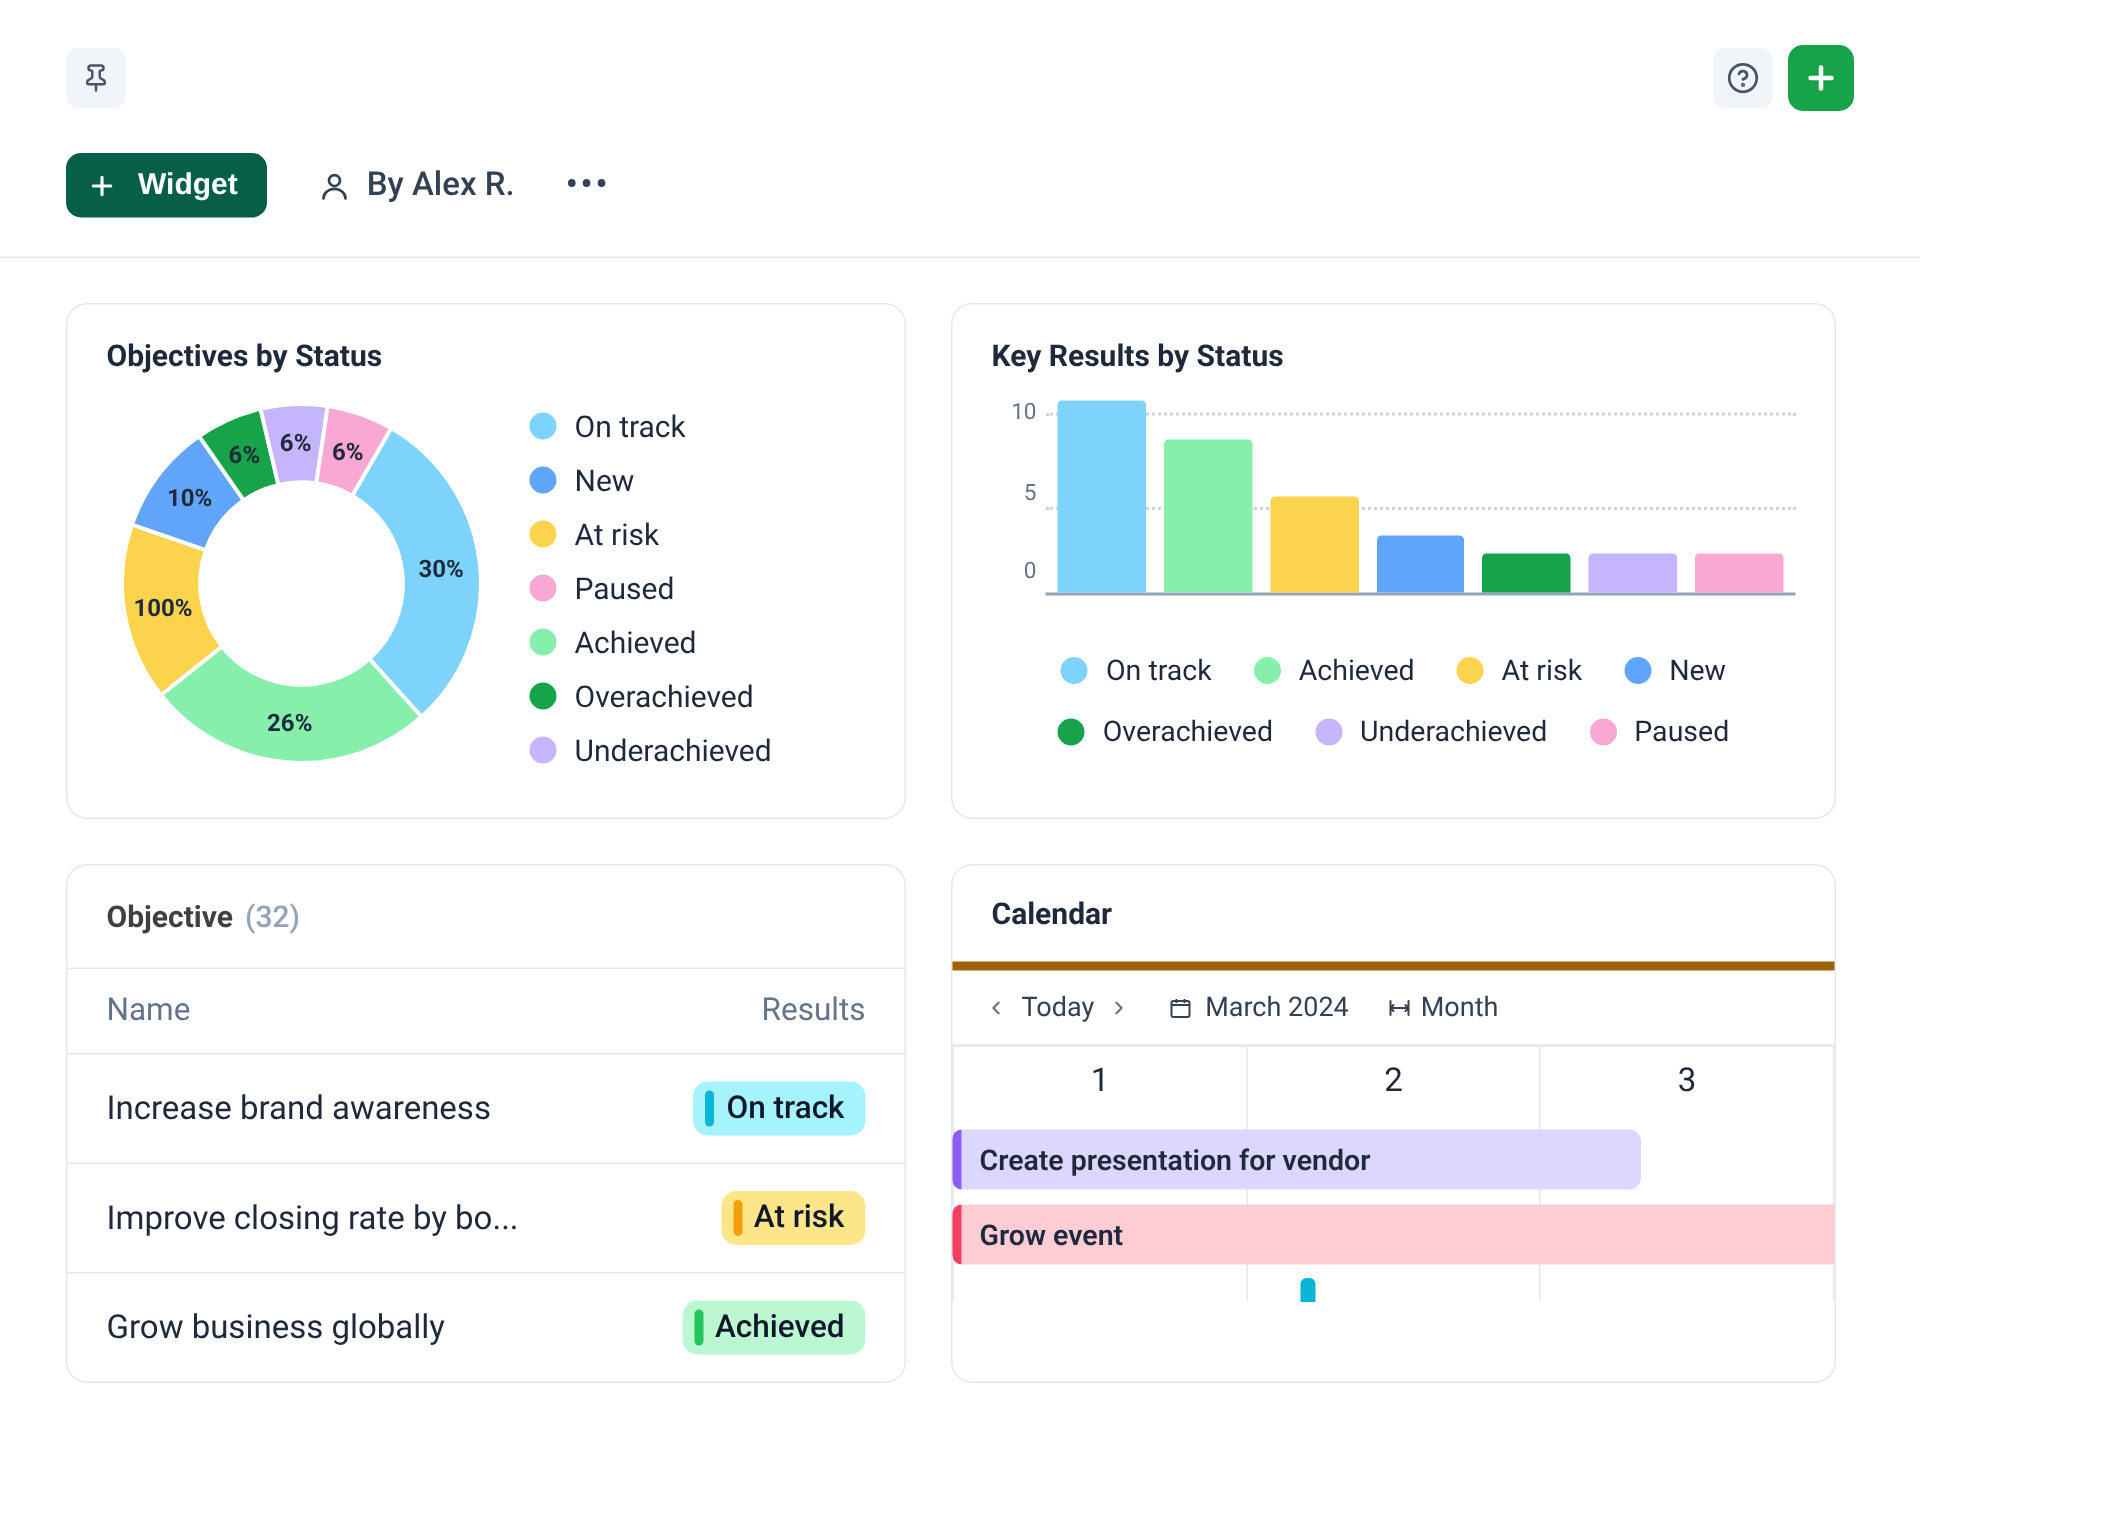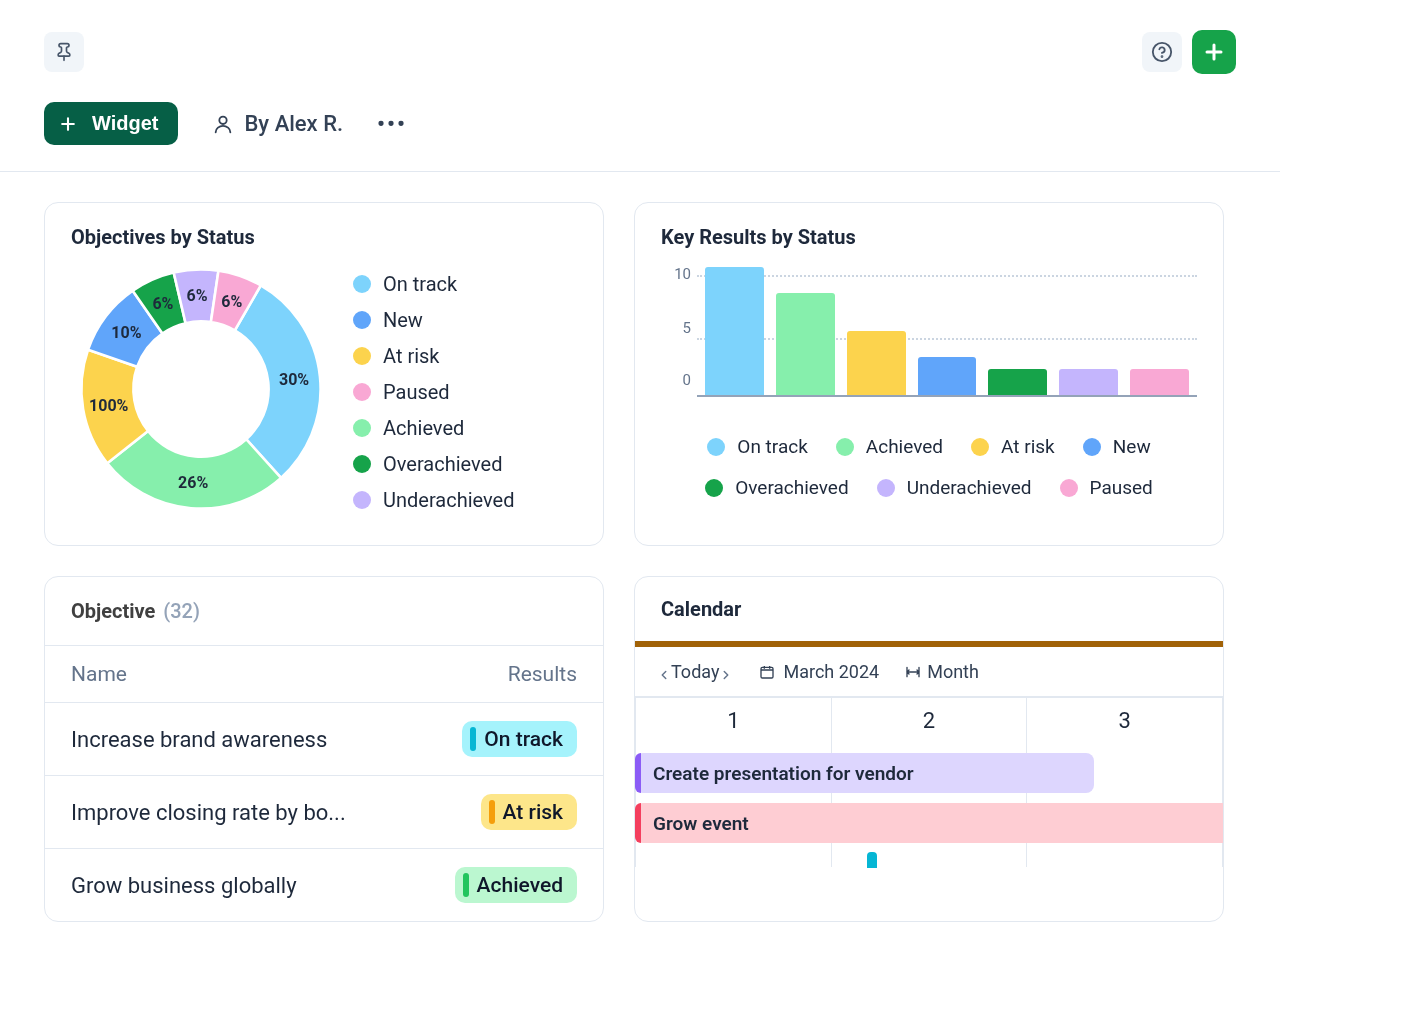--- a/index.html
+++ b/index.html
@@ -72,21 +72,21 @@
   .list-cols .col-name { flex:1; }
   .list-row { display:flex; align-items:center; padding: 18px 26px; border-bottom:1px solid #e2e8f0; font-size:22px;}
   .list-row:last-child { border-bottom:none;}
   .list-row .name { flex:1; white-space:nowrap; overflow:hidden; text-overflow:ellipsis; padding-right:16px; color:#1e293b;}
   .status-pill { display:flex; align-items:center; gap:8px; padding: 6px 14px 6px 8px; border-radius:10px; font-size:21px; font-weight:500;}
   .pill-bar { width:6px; height:24px; border-radius:4px; }
 
   
   .cal-card .card-head { padding: 20px 26px; border-bottom:6px solid #a16207;}
   .cal-toolbar { display:flex; align-items:center; gap: 26px; padding: 14px 22px; border-bottom:1px solid #e2e8f0; color:#334155; font-size:18px;}
-  .cal-nav { display:flex; align-items:flex-end; }
+  .cal-nav { display:flex; align-items:center; gap:10px;}
   .cal-chev { color:#64748b; cursor:pointer; font-size:19px; display:flex; align-items:center;}
   .cal-month { display:flex; align-items:center; gap:8px; cursor:pointer;}
   .cal-view { display:flex; align-items:center; gap:6px; cursor:pointer;}
   .cal-days { display:flex; padding: 14px 0 10px 0; }
   .cal-day-h { flex:1; text-align:center; color:#64748b; font-size:20px;}
   .cal-grid { display:flex; border-top:1px solid #e2e8f0; position:relative; height: 170px;}
   .cal-cell { flex:1; border-right:1px solid #e2e8f0; position:relative; }
   .cal-cell:first-child { border-left:1px solid #e2e8f0;}
   .cal-date { position:absolute; top:10px; left:50%; transform:translateX(-50%); font-size:22px; color:#1e293b;}
   .cal-event {

